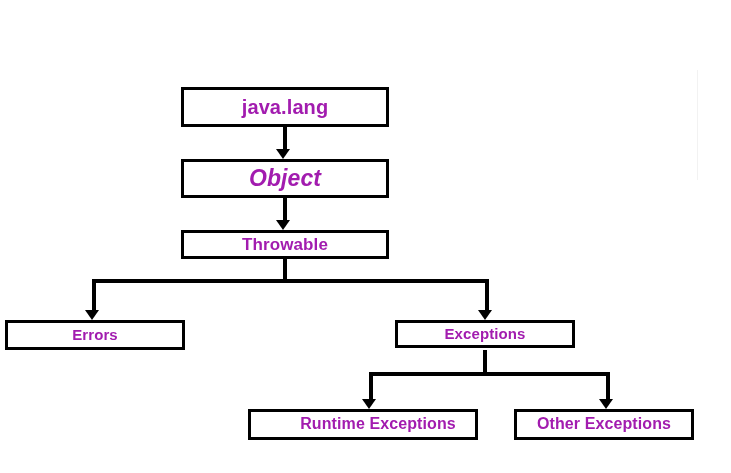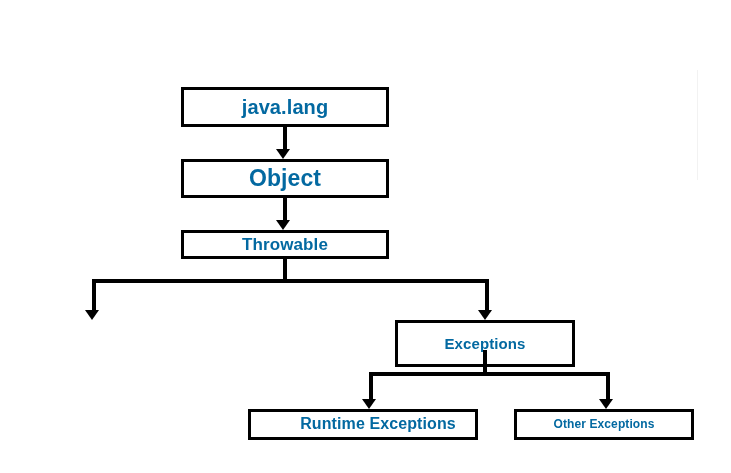--- a/index.html
+++ b/index.html
@@ -21,38 +21,38 @@
     background: #ffffff;
   }
   .node-box {
     position: absolute;
     box-sizing: border-box;
     background: #ffffff;
     border: 3px solid #000000;
     display: flex;
     align-items: center;
     justify-content: center;
-    color: #0369a1;
+    color: #a21caf;
     font-weight: bold;
     letter-spacing: 0.1px;
     white-space: nowrap;
   }
   .node-label {
     display: block;
     line-height: 1;
     padding-bottom: 1px;
   }
   
   #node-javalang   { left: 181px; top: 87px;  width: 208px; height: 40px;  font-size: 20px; }
-  #node-object     { left: 181px; top: 159px; width: 208px; height: 39px;  font-size: 23px; }
+  #node-object     { left: 181px; top: 159px; width: 208px; height: 39px;  font-size: 23px; font-style: italic; }
   #node-throwable  { left: 181px; top: 230px; width: 208px; height: 29px;  font-size: 17px; text-align: right; }
   #node-errors     { left: 5px;   top: 320px; width: 180px; height: 30px;  font-size: 15px; }
-  #node-exceptions { left: 395px; top: 320px; width: 180px; height: 47px;  font-size: 15px; }
+  #node-exceptions { left: 395px; top: 320px; width: 180px; height: 28px;  font-size: 15px; }
   #node-runtime    { left: 248px; top: 409px; width: 230px; height: 31px;  font-size: 16px; padding-left: 30px; }
-  #node-other      { left: 514px; top: 409px; width: 180px; height: 31px;  font-size: 12px; }
+  #node-other      { left: 514px; top: 409px; width: 180px; height: 31px;  font-size: 16px; }
 
   
   .conn-v {
     position: absolute;
     background: #000000;
     width: 4px;
   }
   .conn-h {
     position: absolute;
     background: #000000;
@@ -109,20 +109,23 @@
   </div>
 
   <div class="node-box" id="node-object">
     <span class="node-label">Object</span>
   </div>
 
   <div class="node-box" id="node-throwable">
     <span class="node-label">Throwable</span>
   </div>
 
+  <div class="node-box" id="node-errors">
+    <span class="node-label">Errors</span>
+  </div>
 
   <div class="node-box" id="node-exceptions">
     <span class="node-label">Exceptions</span>
   </div>
 
   <div class="node-box" id="node-runtime">
     <span class="node-label">Runtime Exceptions</span>
   </div>
 
   <div class="node-box" id="node-other">

